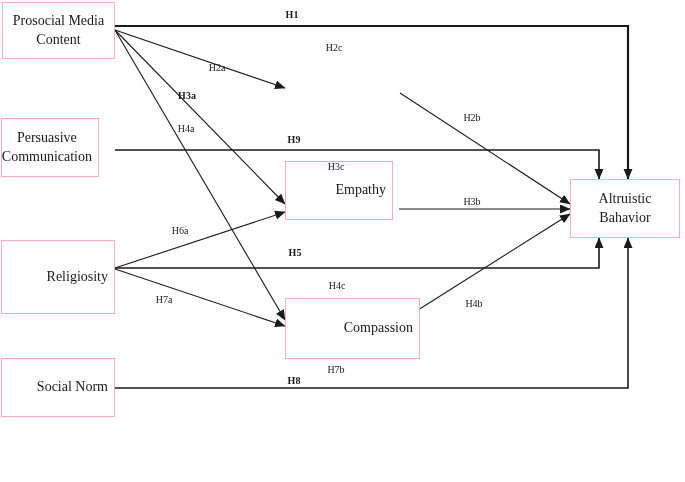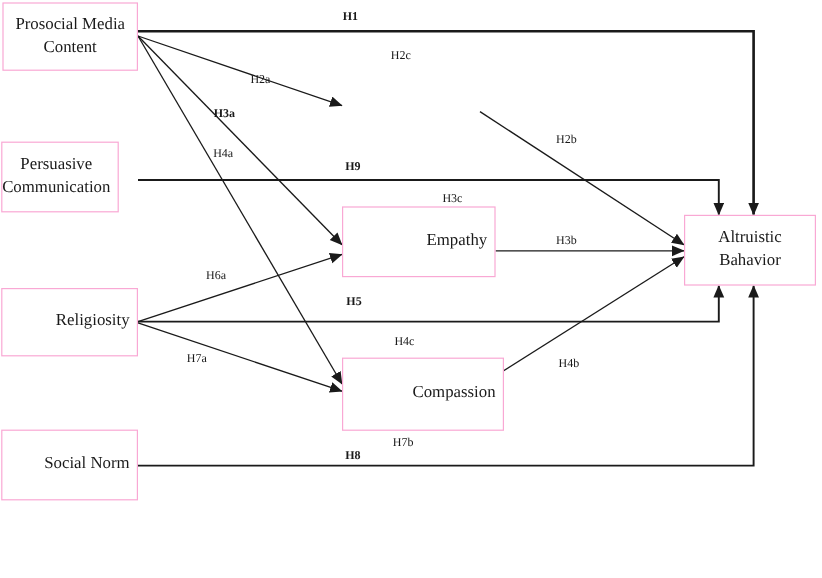--- a/index.html
+++ b/index.html
@@ -71,27 +71,27 @@
     <path class="ln" d="M399,209 L570,209" marker-end="url(#ah)"></path>
     <path class="ln" d="M399,322 L570,214" marker-end="url(#ah)"></path>
   </svg>
 
   <div class="box" style="left:2px;   top:2px;   width:113px; height:57px;">
     <span>Prosocial Media Content</span>
   </div>
   <div class="box" style="left:1px;   top:118px; width:98px; height:59px;">
     <span>Persuasive Communication</span>
   </div>
-  <div class="box" style="left:1px;   top:240px; width:114px; height:57px;">
+  <div class="box" style="left:1px;   top:240px; width:114px; height:74px;">
     <span>Religiosity</span>
   </div>
   <div class="box" style="left:1px;   top:358px; width:114px; height:59px;">
     <span>Social Norm</span>
   </div>
-  <div class="box" style="left:285px; top:172px; width:128px; height:59px;">
+  <div class="box" style="left:285px; top:161px; width:108px; height:59px;">
     <span>Empathy</span>
   </div>
   <div class="box" style="left:285px; top:298px; width:135px; height:61px;">
     <span>Compassion</span>
   </div>
   <div class="box" style="left:570px; top:179px; width:110px; height:59px;font-family:Liberation Serif, serif;">
     <span>Altruistic Bahavior</span>
   </div>
 
   <span class="plabel bold" style="left:292px; top:14px;">H1</span>
@@ -101,17 +101,17 @@
   <span class="plabel bold" style="left:294px; top:139px;">H9</span>
   <span class="plabel" style="left:180px; top:230px;">H6a</span>
   <span class="plabel bold" style="left:295px; top:252px;">H5</span>
   <span class="plabel" style="left:164px; top:299px;">H7a</span>
   <span class="plabel bold" style="left:294px; top:380px;">H8</span>
   <span class="plabel" style="left:472px; top:117px;">H2b</span>
   <span class="plabel" style="left:472px; top:201px;text-align:right;">H3b</span>
   <span class="plabel" style="left:474px; top:303px;">H4b</span>
 
   <span class="plabel" style="left:334px; top:47px;">H2c</span>
-  <span class="plabel" style="left:336px; top:166px;margin-left:41px;">H3c</span>
+  <span class="plabel" style="left:336px; top:166px;">H3c</span>
   <span class="plabel" style="left:337px; top:285px;">H4c</span>
   <span class="plabel" style="left:336px; top:369px;">H7b</span>
 
 </div>
 
 </body></html>

